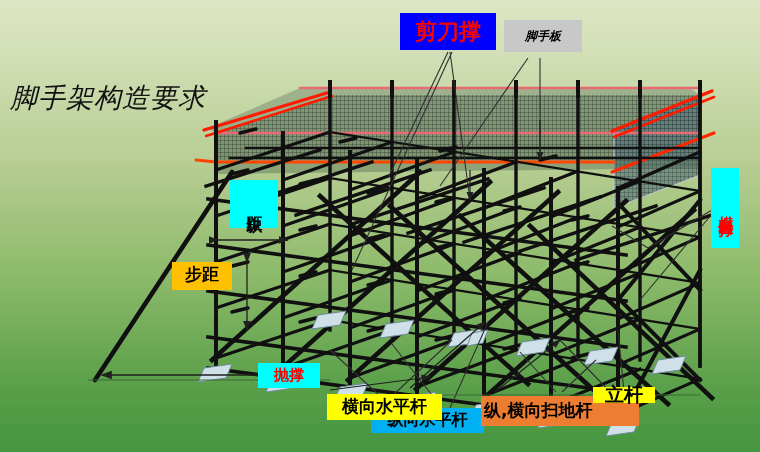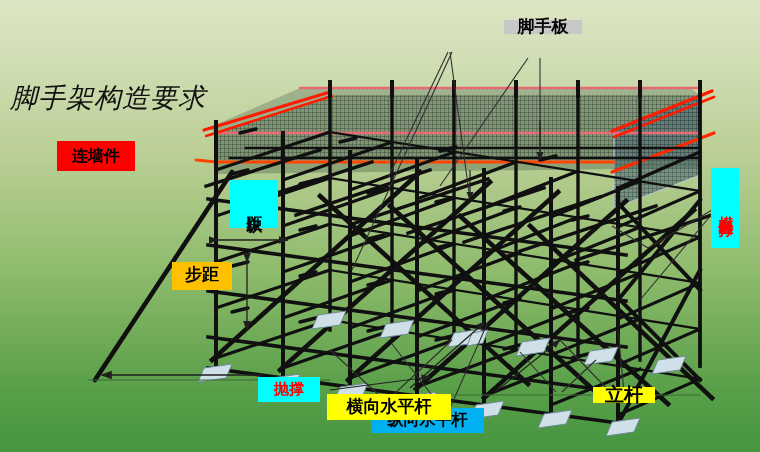--- a/index.html
+++ b/index.html
@@ -318,33 +318,34 @@
     </g>
 
     <g>
       <line x1="88" y1="380" x2="330" y2="380" stroke="#3a6b34" stroke-width="1.2"></line>
       <line x1="430" y1="395" x2="700" y2="395" stroke="#3a6b34" stroke-width="1.2"></line>
     </g>
   </svg>
 
   <div class="title" style="left:10px;top:80px;">脚手架构造要求</div>
 
-  <div class="lbl" style="left:57px;top:141px;width:78px;height:30px;background:#ff0000;color:#000;font-size:16px;display:flex;align-items:center;justify-content:center;">连墙件</div>
-
-
-  <div class="lbl" style="left:504px;top:20px;width:78px;height:14px;background:#c8c8c8;color:#000;font-size:17px;display:flex;align-items:center;justify-content:center;">脚手板</div>
+
+  <div class="lbl" style="left:400px;top:13px;width:96px;height:37px;background:#0000ff;color:#ff0000;font-size:22px;display:flex;align-items:center;justify-content:center;">剪刀撑</div>
+
+  <div class="lbl" style="left:504px;top:20px;width:78px;height:32px;background:#c8c8c8;color:#000;font-size:12px;display:flex;align-items:center;justify-content:center;font-style:italic;">脚手板</div>
 
   <div class="lbl vert" style="left:711px;top:168px;width:28px;height:80px;background:#00ffff;color:#ff0000;font-size:15px;display:flex;align-items:center;justify-content:center;">横向斜撑</div>
 
   <div class="lbl" style="left:230px;top:180px;width:48px;height:48px;background:#00ffff;color:#000;font-size:16px;display:flex;align-items:center;justify-content:center;writing-mode:vertical-rl;text-orientation:upright;">纵距</div>
 
   <div class="lbl" style="left:172px;top:262px;width:60px;height:28px;background:#ffc000;color:#000;font-size:17px;display:flex;align-items:center;justify-content:center;font-family:Liberation Mono, monospace;">步距</div>
 
-  <div class="lbl" style="left:258px;top:363px;width:62px;height:25px;background:#00ffff;color:#ff0000;font-size:15px;display:flex;align-items:center;justify-content:center;margin-top:14px;">抛撑</div>
+  <div class="lbl" style="left:258px;top:363px;width:62px;height:25px;background:#00ffff;color:#ff0000;font-size:15px;display:flex;align-items:center;justify-content:center;">抛撑</div>
 
   <div class="lbl" style="left:371px;top:408px;width:113px;height:25px;background:#00b0f0;color:#000;font-size:16px;display:flex;align-items:center;justify-content:center;z-index:3;">纵向水平杆</div>
 
-
-  <div class="lbl" style="left:327px;top:394px;width:124px;height:26px;background:#ffff00;color:#000;font-size:17px;display:flex;align-items:center;justify-content:center;z-index:5;">横向水平杆</div>
+  <div class="lbl" style="left:481px;top:396px;width:158px;height:30px;background:#ed7d31;color:#000;font-size:17px;display:flex;align-items:center;justify-content:flex-start;padding-left:3px;z-index:4;">纵,横向扫地杆</div>
+
+  <div class="lbl" style="left:327px;top:394px;width:115px;height:26px;background:#ffff00;color:#000;font-size:17px;display:flex;align-items:center;justify-content:center;z-index:5;">横向水平杆</div>
 
   <div class="lbl" style="left:593px;top:387px;width:62px;height:16px;background:#ffff00;color:#000;font-size:19px;display:flex;align-items:center;justify-content:center;z-index:6;">立杆</div>
 
 </div>
 
 </body></html>

